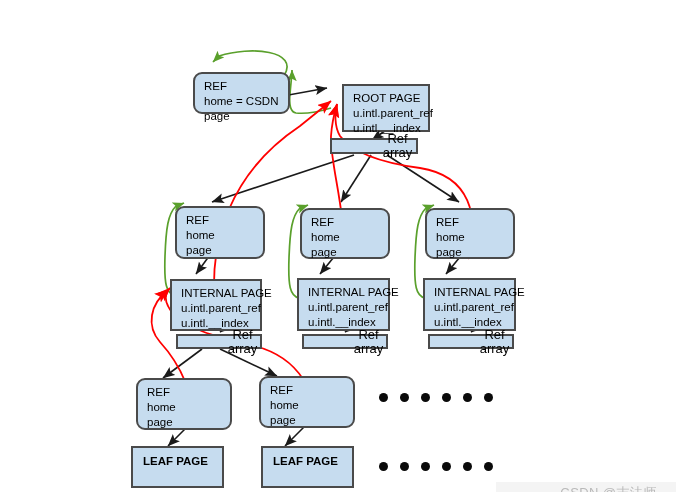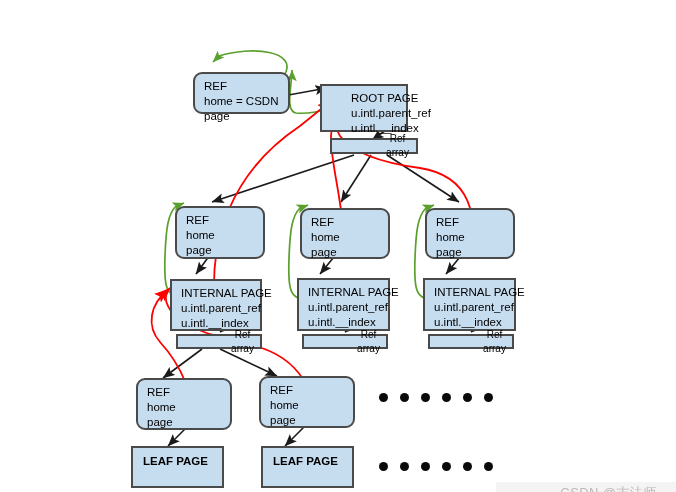--- a/index.html
+++ b/index.html
@@ -43,21 +43,21 @@
     padding: 5px 0 0 9px;
   }
   .node .line {
     white-space: pre;
   }
   .refarray {
     position: absolute;
     background: #c6dcef;
     border: 2px solid #4a4a4a;
     box-sizing: border-box;
-    font-size: 10px;
+    font-size: 13px;
     line-height: 14px;
     text-align: center;
     color: #000;
     display: flex;
     align-items: center;
     justify-content: center;
     z-index: 2;
     padding-left: 47px;
   }
   .leaf {
@@ -158,21 +158,21 @@
   </svg>
 
   <div class="node rounded" style="left:193px; top:56px; width:97px; height:42px;">
     <div class="lines">
       <div class="line">REF</div>
       <div class="line">home = CSDN</div>
       <div class="line">page</div>
     </div>
   </div>
 
-  <div class="node" style="left:320px; top:68px; width:88px; height:48px;padding-left:20px;">
+  <div class="node" style="left:342px; top:68px; width:88px; height:48px;">
     <div class="lines">
       <div class="line">ROOT PAGE</div>
       <div class="line">u.intl.parent_ref</div>
       <div class="line">u.intl.__index</div>
     </div>
   </div>
 
   <div class="refarray" style="left:330px; top:122px; width:88px; height:16px;">
     <span>Ref array</span>
   </div>

